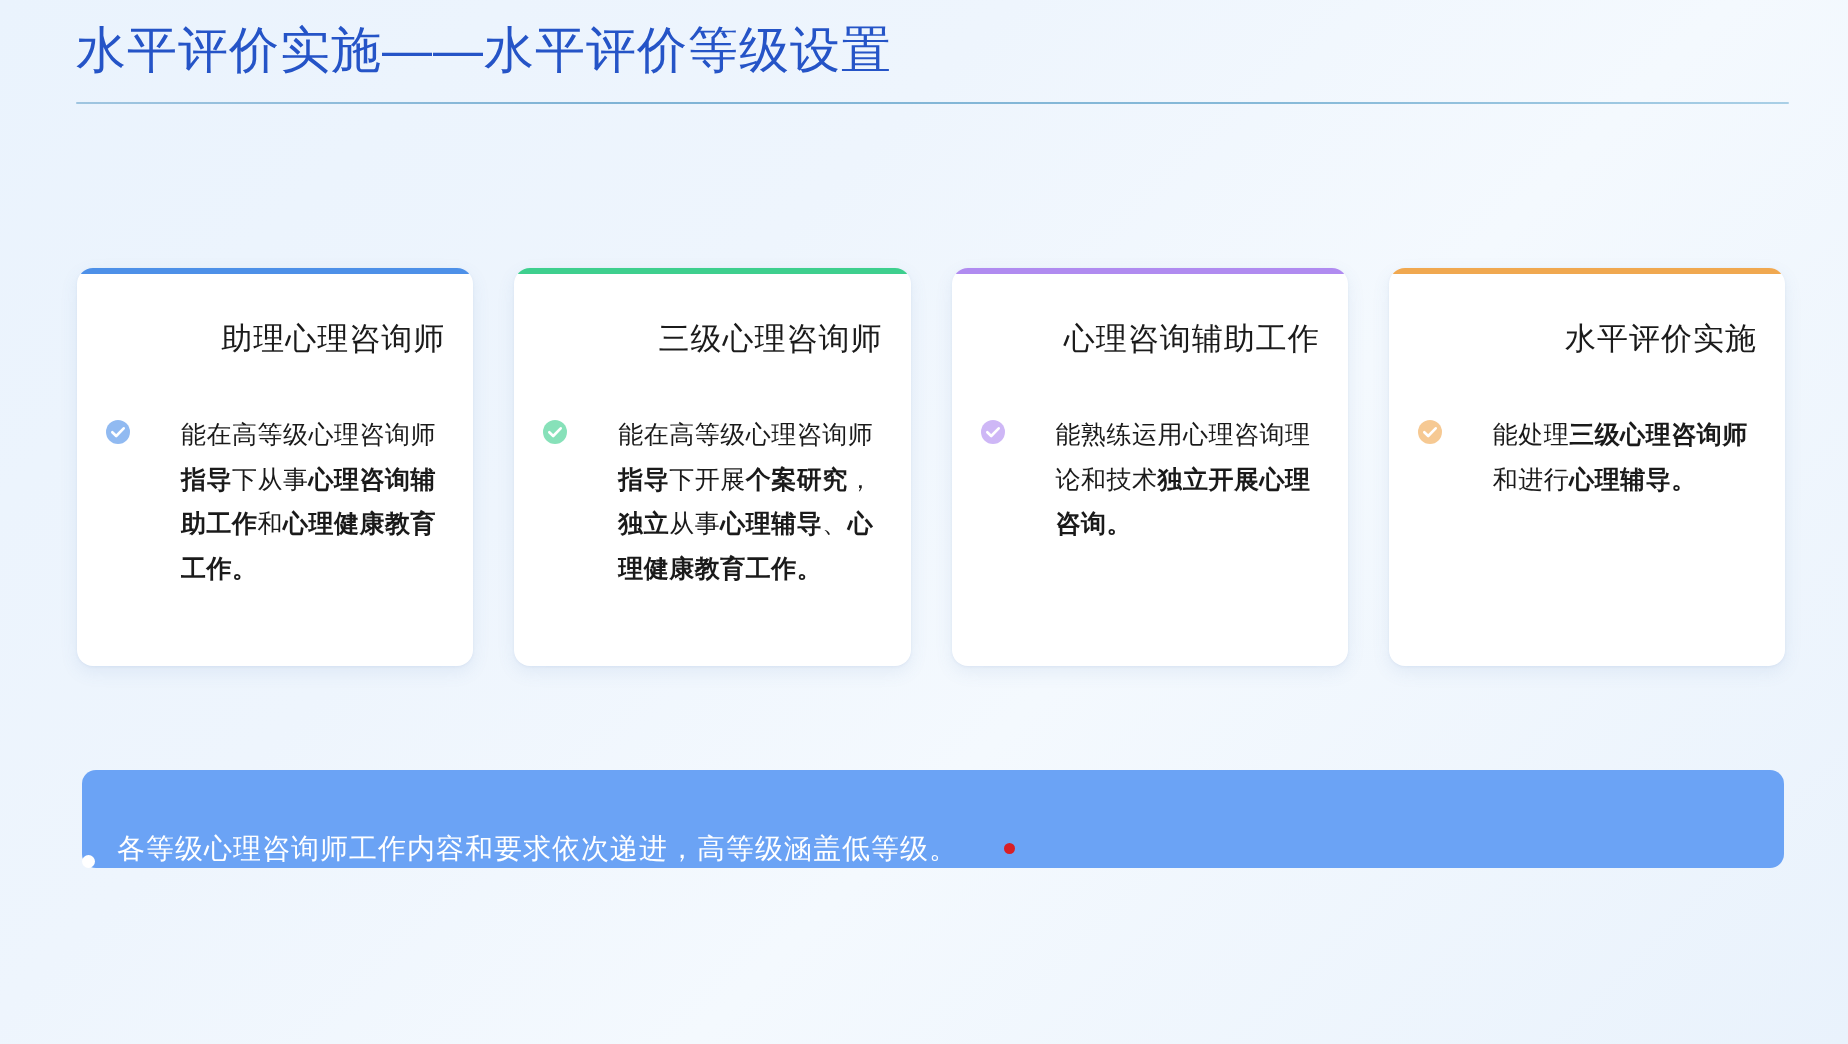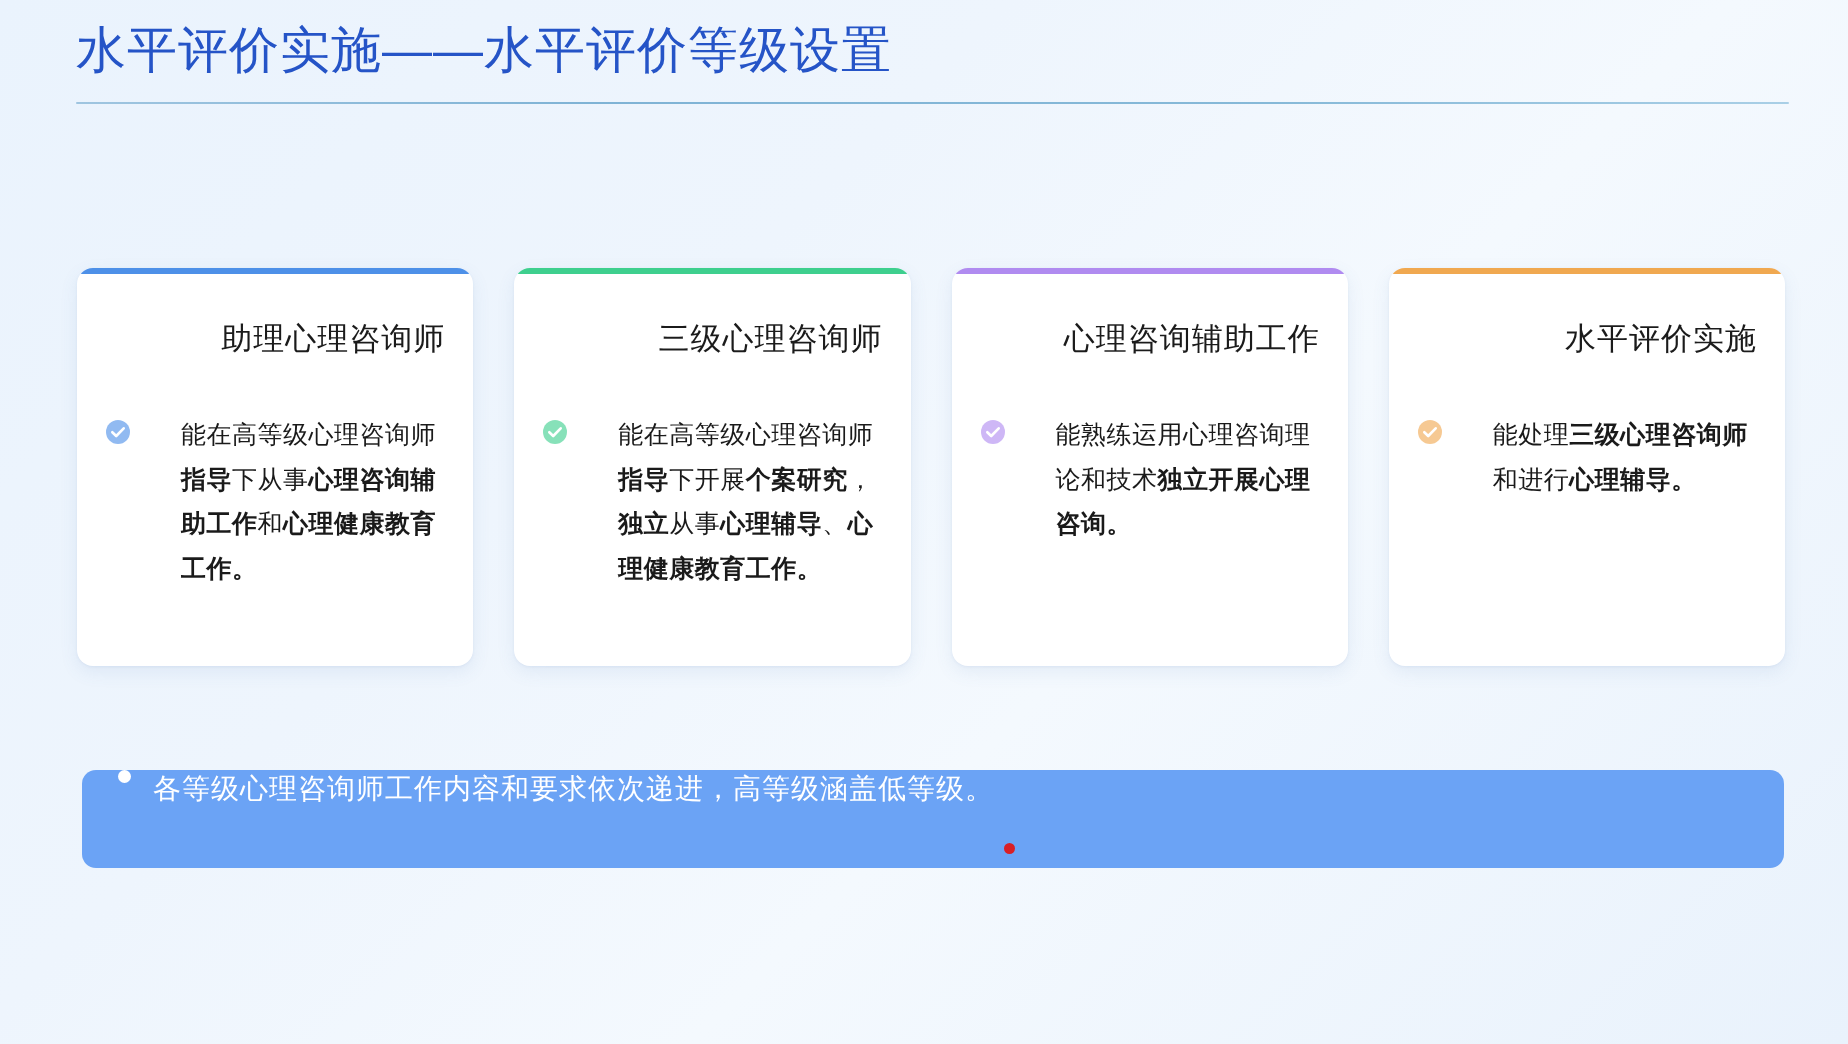--- a/index.html
+++ b/index.html
@@ -105,22 +105,21 @@
 
   
   .banner {
     position: absolute;
     left: 82px;
     top: 770px;
     width: 1702px;
     height: 98px;
     border-radius: 14px;
     display: flex;
-    align-items: flex-start;
-    padding-left: 36px;
+    align-items: flex-end;
     box-sizing: border-box;
   }
   .banner-bullet {
     width: 13px;
     height: 13px;
     border-radius: 50%;
     background: #ffffff;
     flex: 0 0 auto;
     margin-right: 22px;
   }

